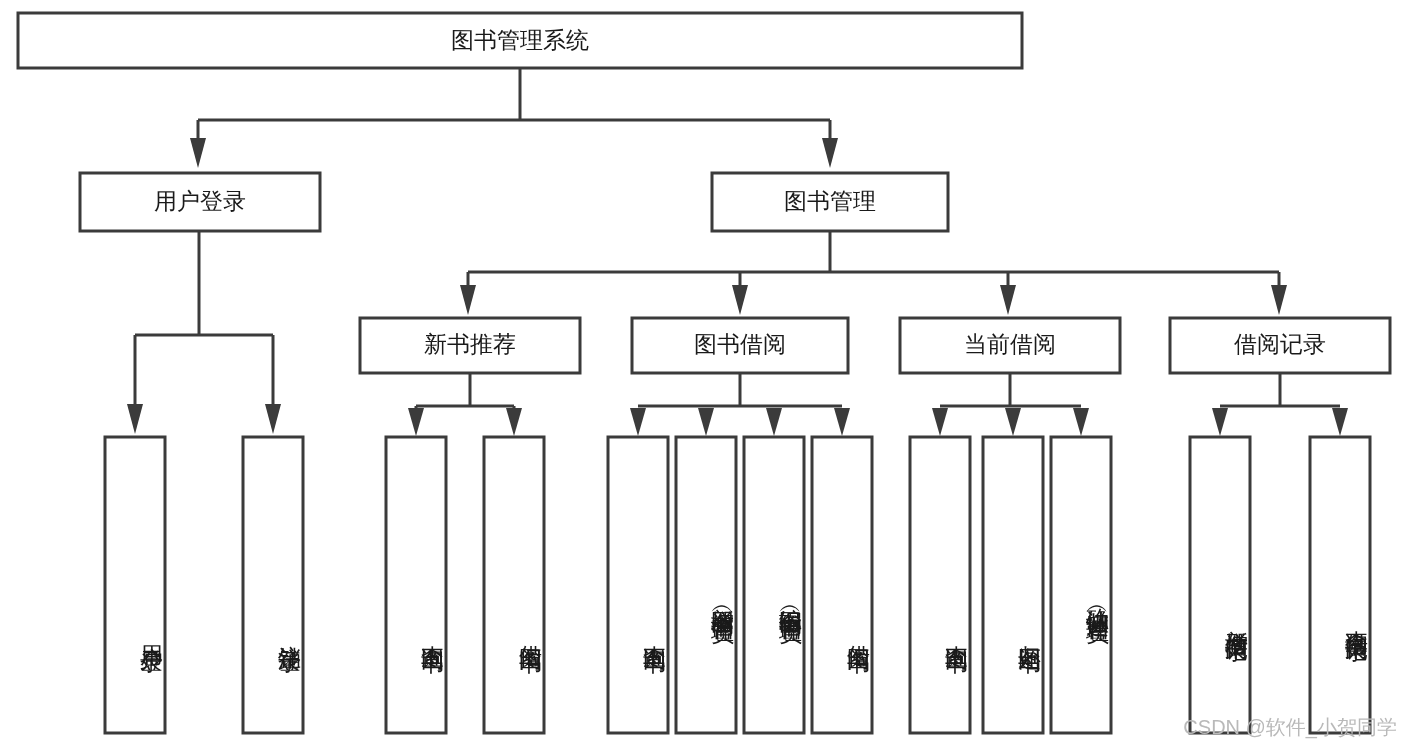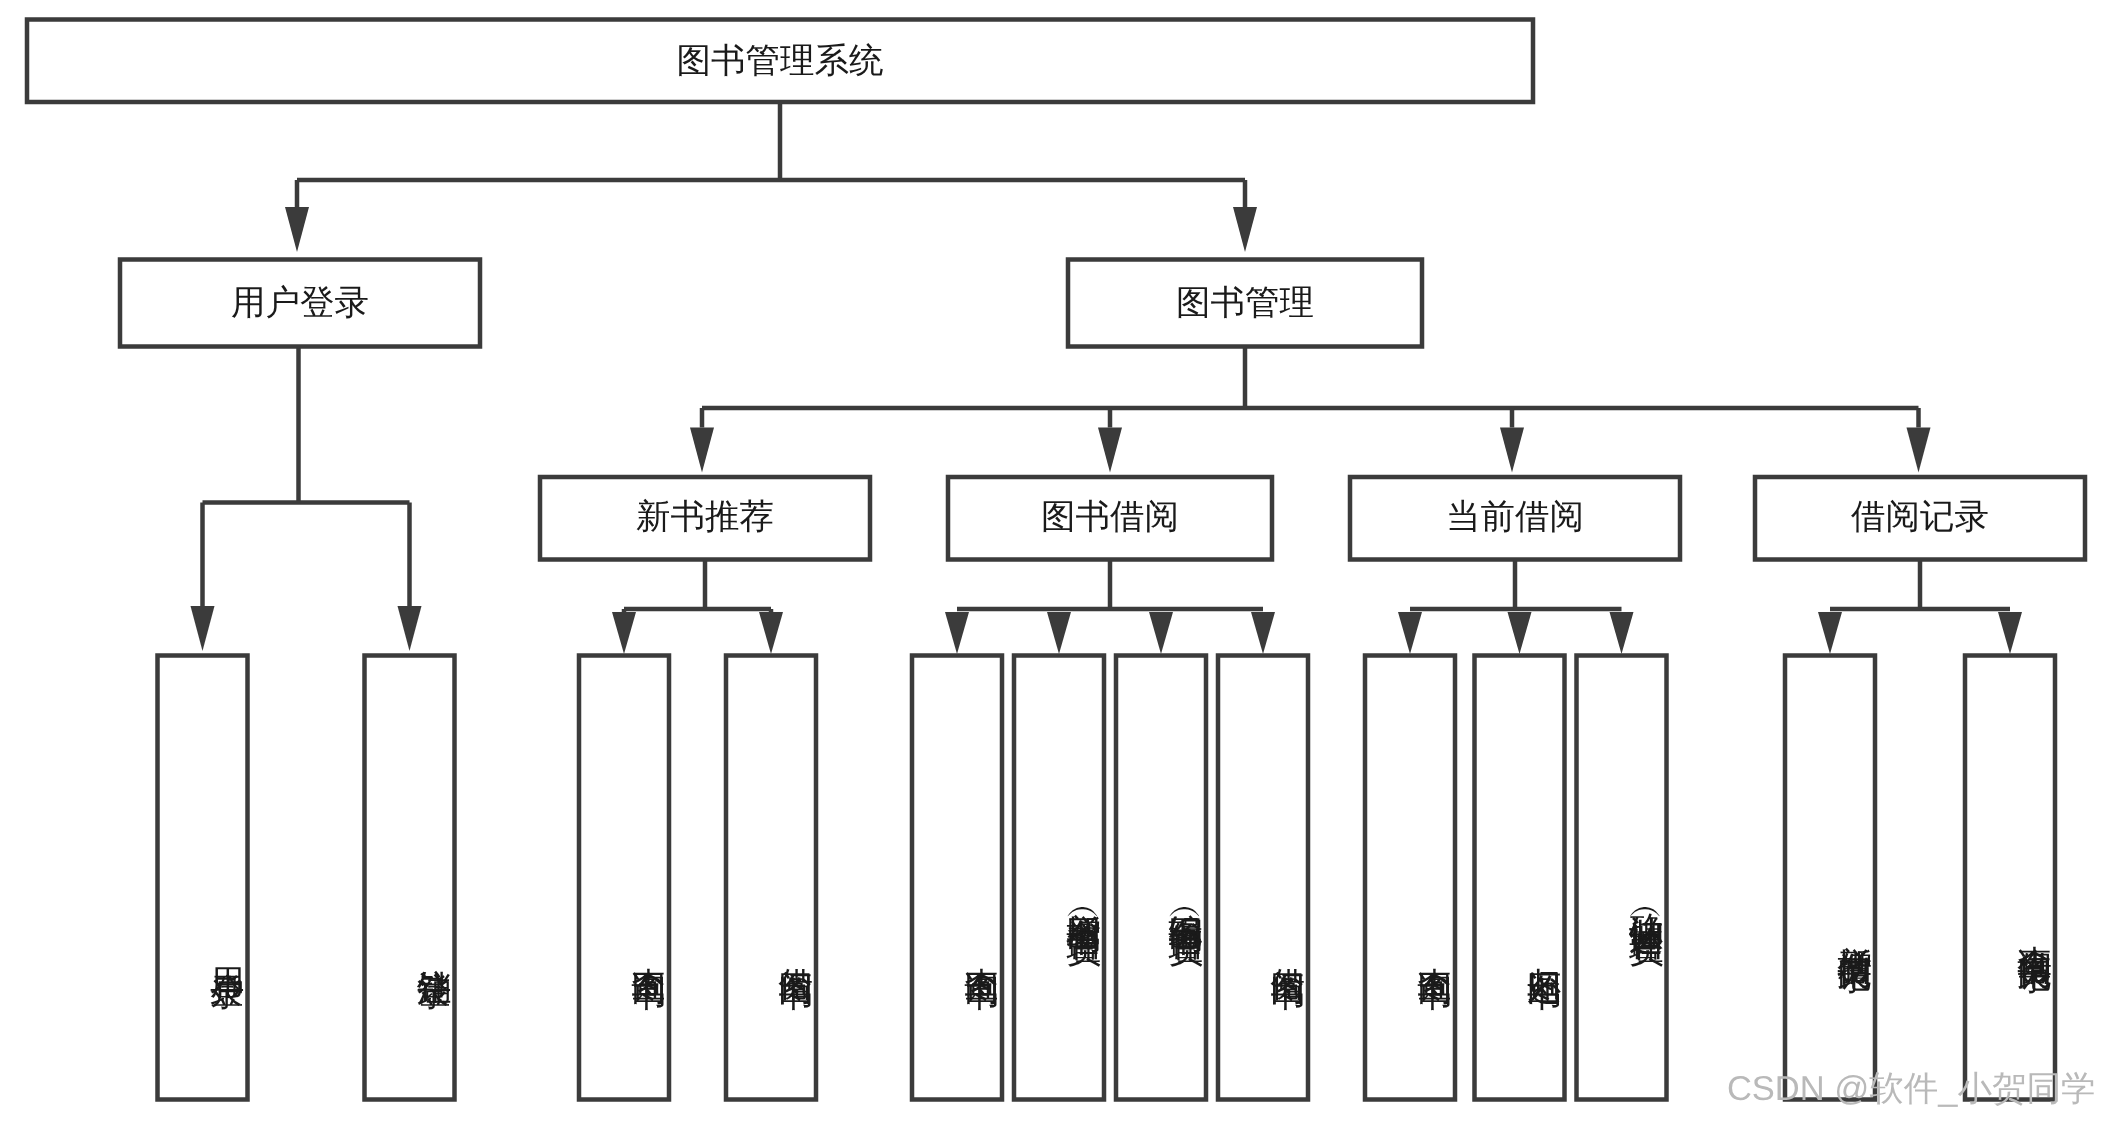--- a/index.html
+++ b/index.html
@@ -62,21 +62,21 @@
     align-items: flex-start;
     justify-content: center;
     text-align: center;
     pointer-events: none;
   }
   .watermark {
     position: absolute;
     right: 8px;
     bottom: 6px;
     font-family: "Liberation Sans", "DejaVu Sans", sans-serif;
-    font-size: 23px;
+    font-size: 20px;
     color: #b9b9b9;
     white-space: nowrap;
     user-select: none;
   }
 </style>
 </head>
 <body>
 
 <div id="diagram-root">
 

